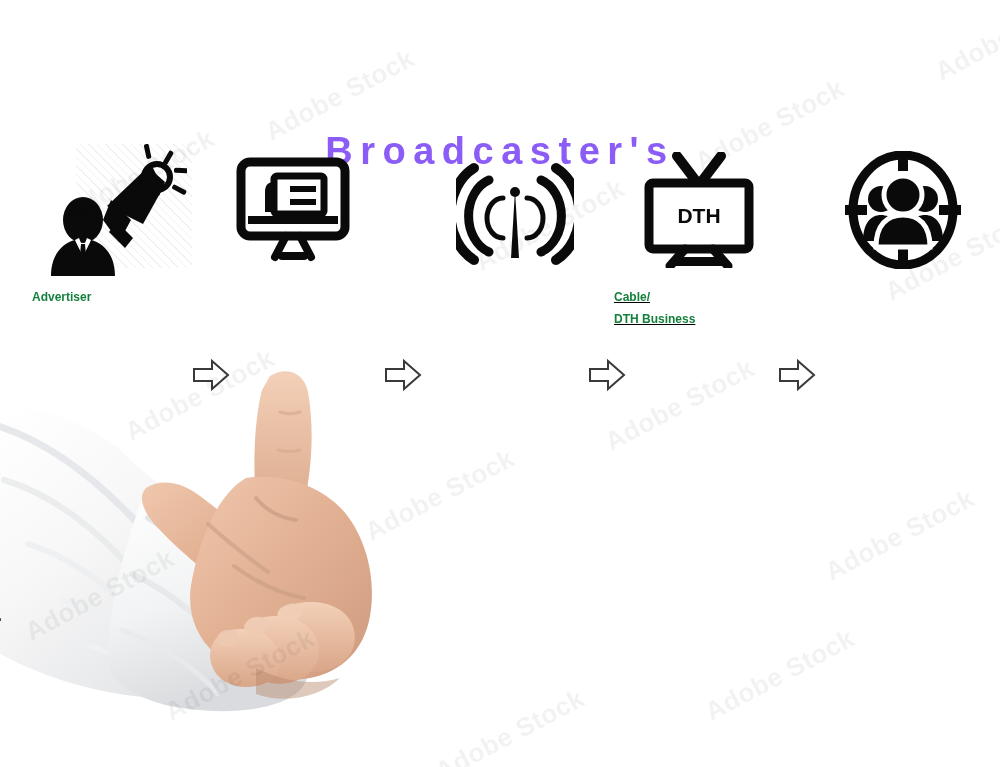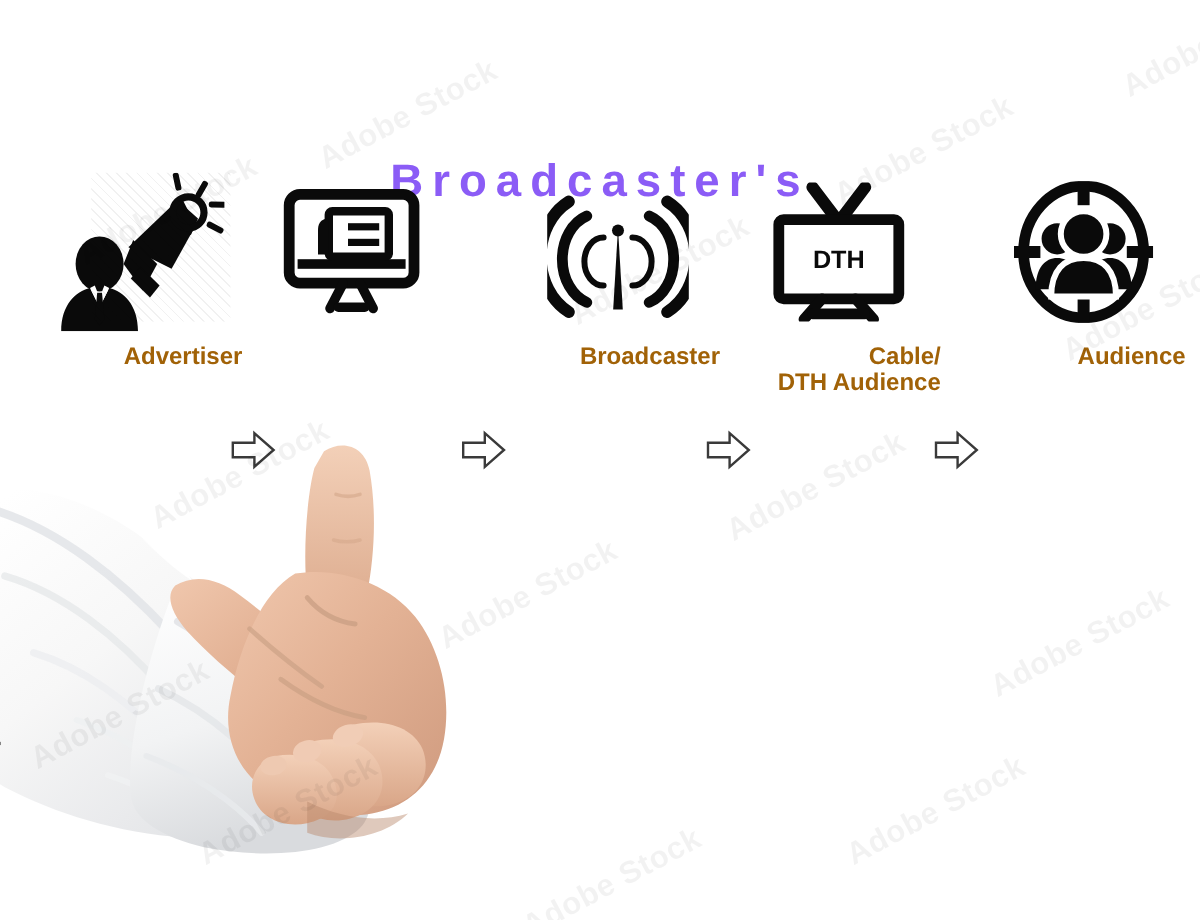--- a/index.html
+++ b/index.html
@@ -52,35 +52,35 @@
   .node .icon-box {
     position: relative;
     width: 170px;
     height: 140px;
     display: flex;
     align-items: center;
     justify-content: center;
   }
   .node .label {
     width: 170px;
-    text-align: right;
+    text-align: left;
     font-family: "Liberation Sans", sans-serif;
     font-weight: 700;
-    font-size: 20px;
+    font-size: 12px;
     line-height: 22px;
-    color: #a16207;
+    color: #15803d;
     margin-top: 6px;
     white-space: pre-line;
   }
 
   
   #node-advertiser { left: 32px; }
   #node-advertising { left: 208px; }
   #node-broadcaster { left: 430px; }
-  #node-cable       { left: 614px; }
+  #node-cable       { left: 614px; text-decoration: underline; }
   #node-audience    { left: 818px; }
 
   
   .hatch {
     position: absolute;
     left: 44px;
     top: 4px;
     width: 116px;
     height: 124px;
     background-image: repeating-linear-gradient(
@@ -219,41 +219,40 @@
           <path d="M47 44 A16 20 0 0 0 47 84" fill="none" stroke="#0a0a0a" stroke-width="5" stroke-linecap="round"></path>
           <path d="M71 44 A16 20 0 0 1 71 84" fill="none" stroke="#0a0a0a" stroke-width="5" stroke-linecap="round"></path>
 
           <path d="M33 26 A30 38 0 0 0 33 98" fill="none" stroke="#0a0a0a" stroke-width="9" stroke-linecap="round"></path>
           <path d="M85 26 A30 38 0 0 1 85 98" fill="none" stroke="#0a0a0a" stroke-width="9" stroke-linecap="round"></path>
 
           <path d="M18 14 A44 52 0 0 0 18 106" fill="none" stroke="#0a0a0a" stroke-width="10" stroke-linecap="round"></path>
           <path d="M100 14 A44 52 0 0 1 100 106" fill="none" stroke="#0a0a0a" stroke-width="10" stroke-linecap="round"></path>
         </svg>
       </div>
-      <div class="label">Broadcaster</div>
     </div>
 
     <div class="node" id="node-cable">
       <div class="icon-box">
         <svg width="118" height="116" viewBox="0 0 118 116">
 
           <path d="M37 4 L59 33" stroke="#0a0a0a" stroke-width="10" stroke-linecap="round"></path>
           <path d="M81 4 L59 33" stroke="#0a0a0a" stroke-width="10" stroke-linecap="round"></path>
 
           <rect x="9" y="31" width="100" height="66" rx="4" fill="#ffffff" stroke="#0a0a0a" stroke-width="9"></rect>
 
           <text x="59" y="71" text-anchor="middle" font-family="Liberation Sans, sans-serif" font-size="21" font-weight="700" fill="#0a0a0a">DTH</text>
 
           <path d="M45 97 L30 114" stroke="#0a0a0a" stroke-width="9" stroke-linecap="round"></path>
           <path d="M73 97 L88 114" stroke="#0a0a0a" stroke-width="9" stroke-linecap="round"></path>
           <rect x="33" y="105" width="52" height="9" rx="4" fill="#0a0a0a"></rect>
         </svg>
       </div>
       <div class="label">Cable/
-DTH Audience</div>
+DTH Business</div>
     </div>
 
     <div class="node" id="node-audience">
       <div class="icon-box">
         <svg width="116" height="118" viewBox="0 0 116 118">
 
           <ellipse cx="58" cy="59" rx="50" ry="55" fill="none" stroke="#0a0a0a" stroke-width="9"></ellipse>
 
           <rect x="53" y="0" width="10" height="20" fill="#0a0a0a"></rect>
           <rect x="53" y="98" width="10" height="20" fill="#0a0a0a"></rect>
@@ -263,21 +262,20 @@
           <circle cx="36" cy="48" r="13" fill="#0a0a0a"></circle>
           <path d="M18 90 C18 72 26 64 36 64 C46 64 54 72 54 90 Z" fill="#0a0a0a"></path>
 
           <circle cx="80" cy="48" r="13" fill="#0a0a0a"></circle>
           <path d="M62 90 C62 72 70 64 80 64 C90 64 98 72 98 90 Z" fill="#0a0a0a"></path>
 
           <circle cx="58" cy="44" r="19" fill="#0a0a0a" stroke="#ffffff" stroke-width="5"></circle>
           <path d="M31 96 C31 74 42 64 58 64 C74 64 85 74 85 96 Z" fill="#0a0a0a" stroke="#ffffff" stroke-width="5"></path>
         </svg>
       </div>
-      <div class="label">Audience</div>
     </div>
 
     <div class="arrow" id="arrow-1">
       <svg width="38" height="34" viewBox="0 0 38 34">
         <path d="M2 11 L20 11 L20 3 L36 17 L20 31 L20 23 L2 23 Z" fill="#ffffff" stroke="#3a3a3a" stroke-width="2" stroke-linejoin="miter"></path>
       </svg>
     </div>
     <div class="arrow" id="arrow-2">
       <svg width="38" height="34" viewBox="0 0 38 34">
         <path d="M2 11 L20 11 L20 3 L36 17 L20 31 L20 23 L2 23 Z" fill="#ffffff" stroke="#3a3a3a" stroke-width="2" stroke-linejoin="miter"></path>

